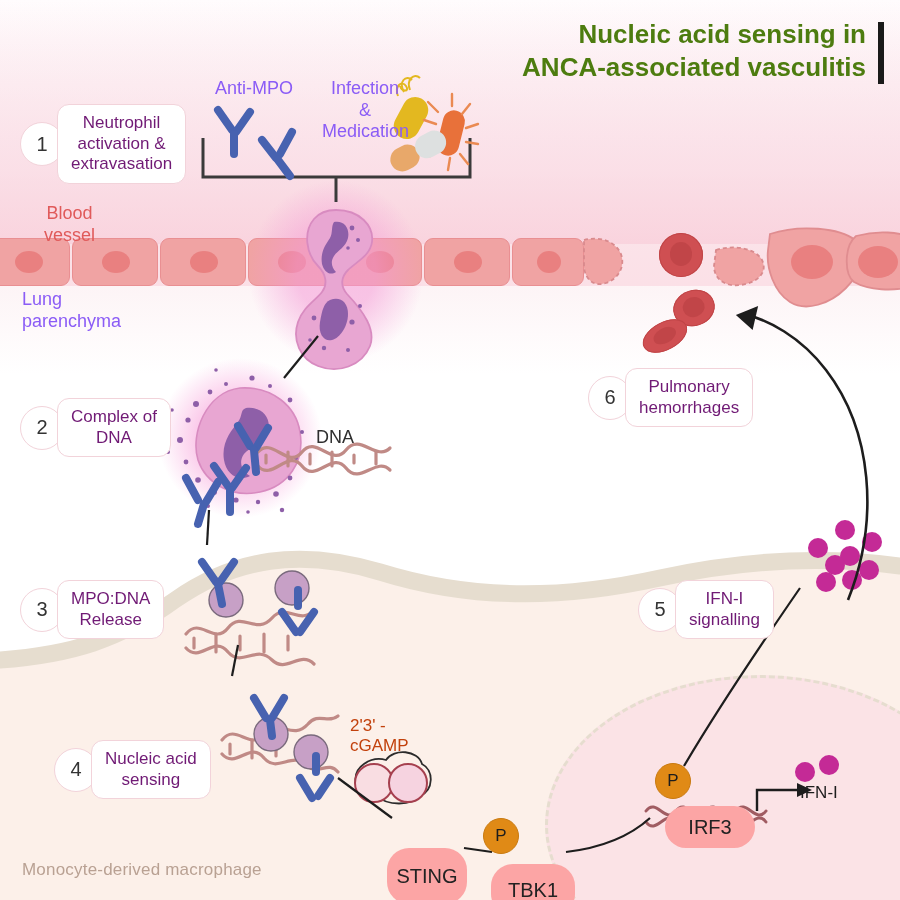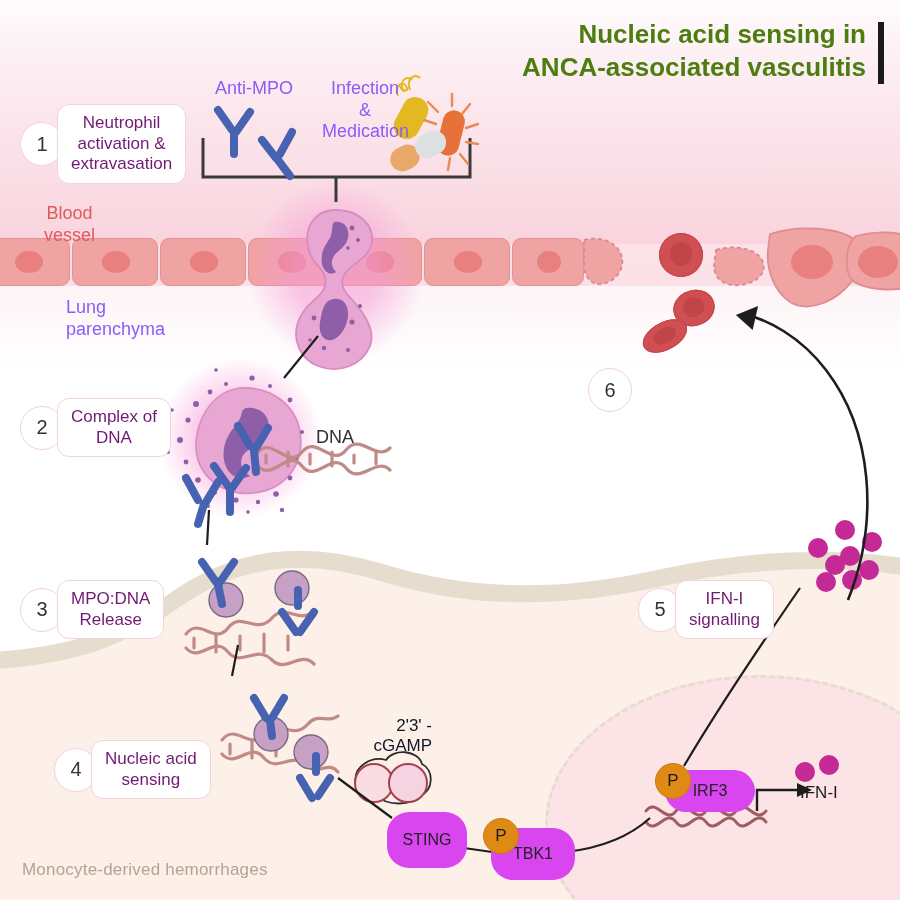--- a/index.html
+++ b/index.html
@@ -64,31 +64,31 @@
   .vessel-label{position:absolute;font-size:18px;color:#e05a5a;line-height:1.2;white-space:pre-line;}
   .macro-label{position:absolute;font-size:17px;color:#b9a193;letter-spacing:.2px;}
   .title{
     position:absolute;right:34px;top:18px;text-align:right;
     font-size:26px;font-weight:bold;color:#4d7c0f;line-height:1.28;white-space:pre-line;
   }
   .title-bar{position:absolute;right:16px;top:22px;width:6px;height:62px;background:#1a1a1a;}
 
   
   .pill{
-    position:absolute;background:#d946ef;border-radius:22px;
+    position:absolute;background:#fca5a5;border-radius:22px;
     display:flex;align-items:center;justify-content:center;
-    font-size:16px;color:#222;
+    font-size:20px;color:#222;margin-top:36px;
   }
   .phos{
     position:absolute;width:34px;height:34px;border-radius:50%;
     background:#e08a16;border:1px solid #c97a10;
     display:flex;align-items:center;justify-content:center;
     font-size:17px;color:#1d1d1d;
   }
-  .mol-label{position:absolute;font-size:17px;color:#0f172a;text-align:right;line-height:1.2;white-space:pre-line;}
+  .mol-label{position:absolute;font-size:17px;color:#c2410c;text-align:left;line-height:1.2;white-space:pre-line;}
   .ifn-label{position:absolute;font-size:17px;color:#1d1d1d;}
   .dna-label{position:absolute;font-size:18px;color:#2f2f2f;}
 
   svg.layer{position:absolute;left:0;top:0;width:900px;height:900px;overflow:visible;}
 </style>
 </head>
 <body>
 
 <div id="stage">
 
@@ -358,23 +358,23 @@
 ANCA-associated vasculitis</div>
   <div class="title-bar"></div>
 
   <div class="plain-label" style="left:215px;top:78px;">Anti-MPO</div>
   <div class="plain-label" style="left:322px;top:78px;text-align:center;width:86px;">Infection
 &amp;
 Medication</div>
 
   <div class="vessel-label" style="left:44px;top:203px;text-align:center;">Blood
 vessel</div>
-  <div class="plain-label" style="left:22px;top:297px;margin-left:44px;">Lung
+  <div class="plain-label" style="left:22px;top:289px;">Lung
 parenchyma</div>
-  <div class="macro-label" style="left:22px;top:860px;">Monocyte-derived  hemorrhages</div>
+  <div class="macro-label" style="left:22px;top:860px;">Monocyte-derived  macrophage</div>
 
   <div class="dna-label" style="left:316px;top:427px;">DNA</div>
   <div class="mol-label" style="left:350px;top:716px;width:82px;">2'3' -
 cGAMP</div>
   <div class="ifn-label" style="left:800px;top:783px;">IFN-I</div>
 
   <div class="step" style="left:20px;top:104px;">
     <div class="step-num">1</div>
     <div class="step-box">Neutrophil
 activation &amp;
@@ -400,15 +400,17 @@
   </div>
 
   <div class="step" style="left:638px;top:580px;">
     <div class="step-num">5</div>
     <div class="step-box">IFN-I
 signalling</div>
   </div>
 
   <div class="step" style="left:588px;top:368px;">
     <div class="step-num">6</div>
+    <div class="step-box">Pulmonary
+hemorrhages</div>
   </div>
 
 </div>
 
 </body></html>

